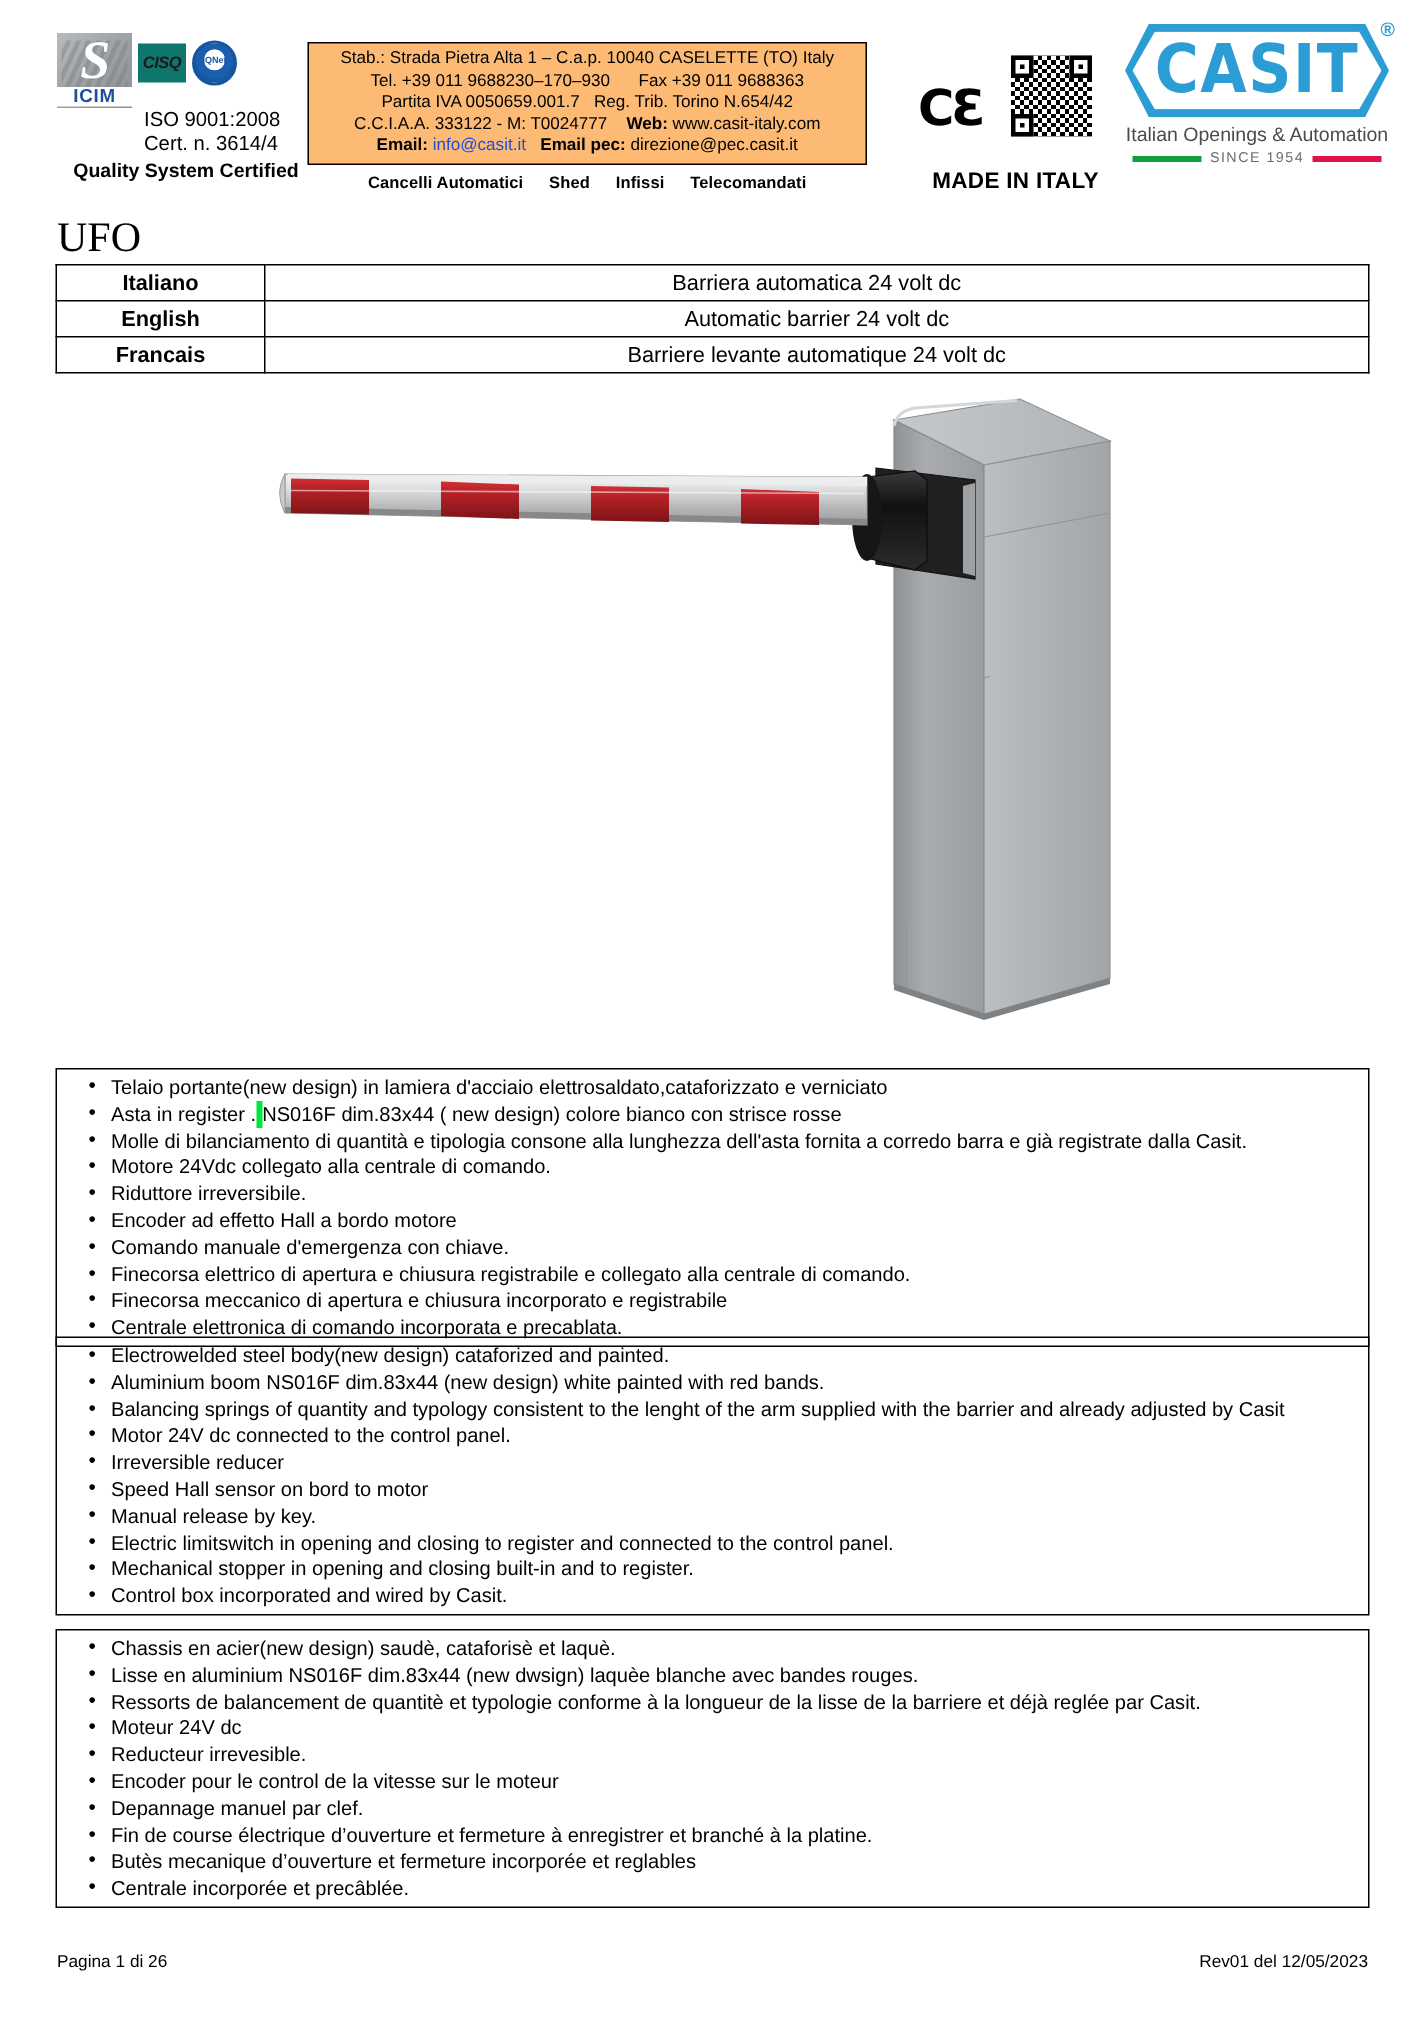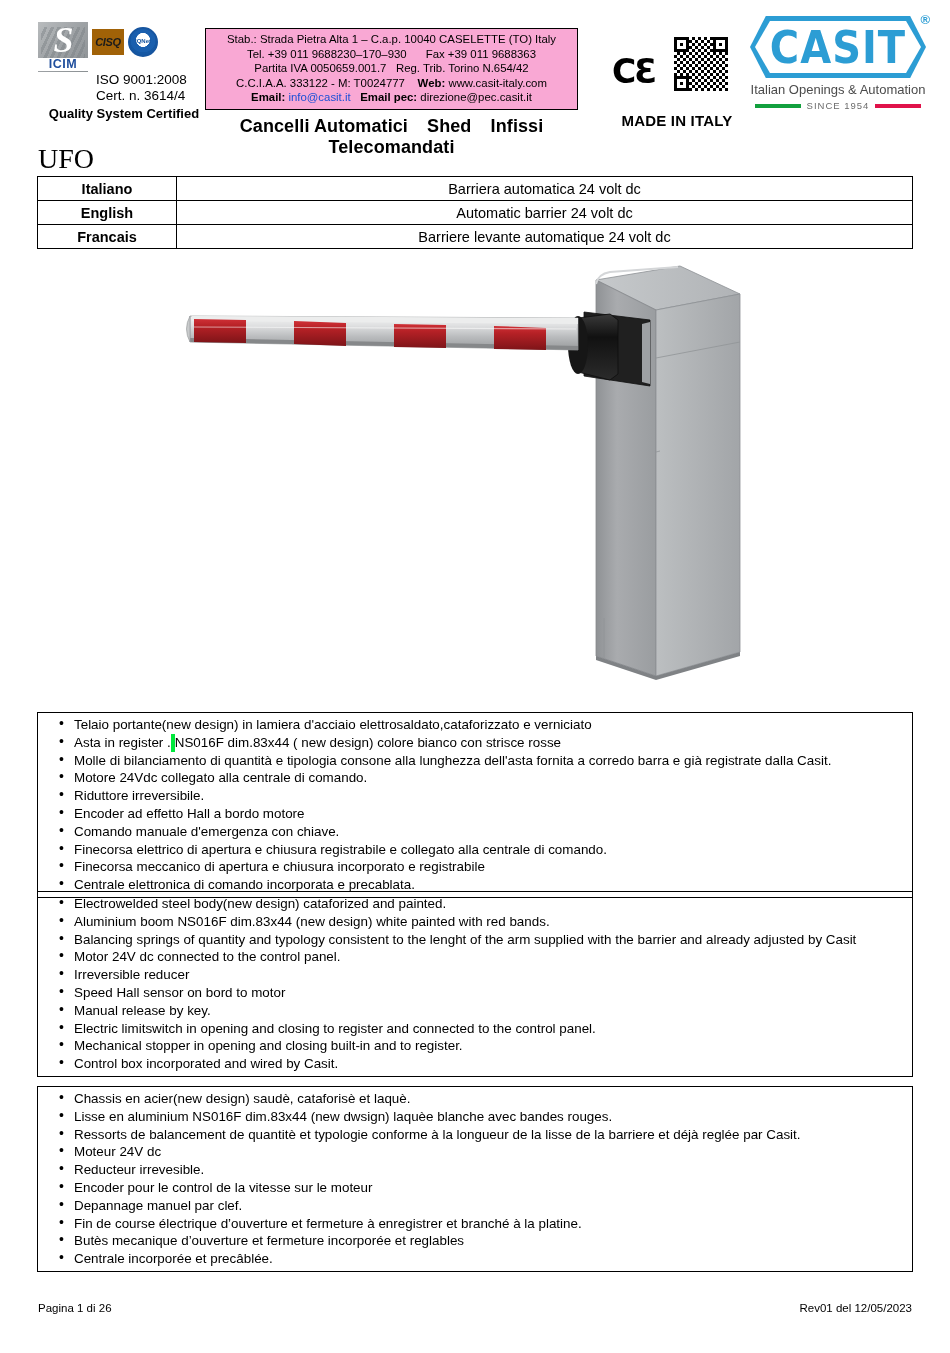--- a/index.html
+++ b/index.html
@@ -68,21 +68,21 @@
     position: absolute; bottom: 1px; left: 0; right: 0;
     font-size: 12.5px; font-weight: bold;
     color: #1f4e9c;
     background: #ffffff;
     letter-spacing: .5px;
     line-height: 13px;
   }
   .cisq-mark {
     width: 32px; height: 26px;
     margin-top: 7px;
-    background: #a16207;
+    background: #0f766e;
     color: #1b1b1b;
     font-size: 11px;
     font-weight: bold;
     font-style: italic;
     display: flex; align-items: center; justify-content: center;
     flex: 0 0 auto;
     letter-spacing: -.3px;
   }
   .iqnet-mark {
     width: 30px; height: 30px;
@@ -123,30 +123,30 @@
   .addr-box {
     position: absolute;
     left: 205px; top: 28px;
     width: 373px;
     border: 1px solid #000;
     box-sizing: border-box;
     padding: 3px 4px 4px 4px;
     text-align: center;
     font-size: 11.4px;
     line-height: 14.6px;
-    background: #f9a8d4;
+    background: #fdba74;
   }
   .addr-box b { font-weight: bold; }
   .mail-link { color: #1a4fd6; }
   .addr-cats {
     position: absolute;
     left: 205px; top: 116px;
     width: 373px;
     text-align: center;
-    font-size: 18px;
+    font-size: 11px;
     font-weight: bold;
     letter-spacing: .1px;
   }
   .addr-cats span { margin: 0 7px; }
 
   
   .ce-mark {
     position: absolute;
     left: 612px; top: 52px;
     font-size: 33px;

